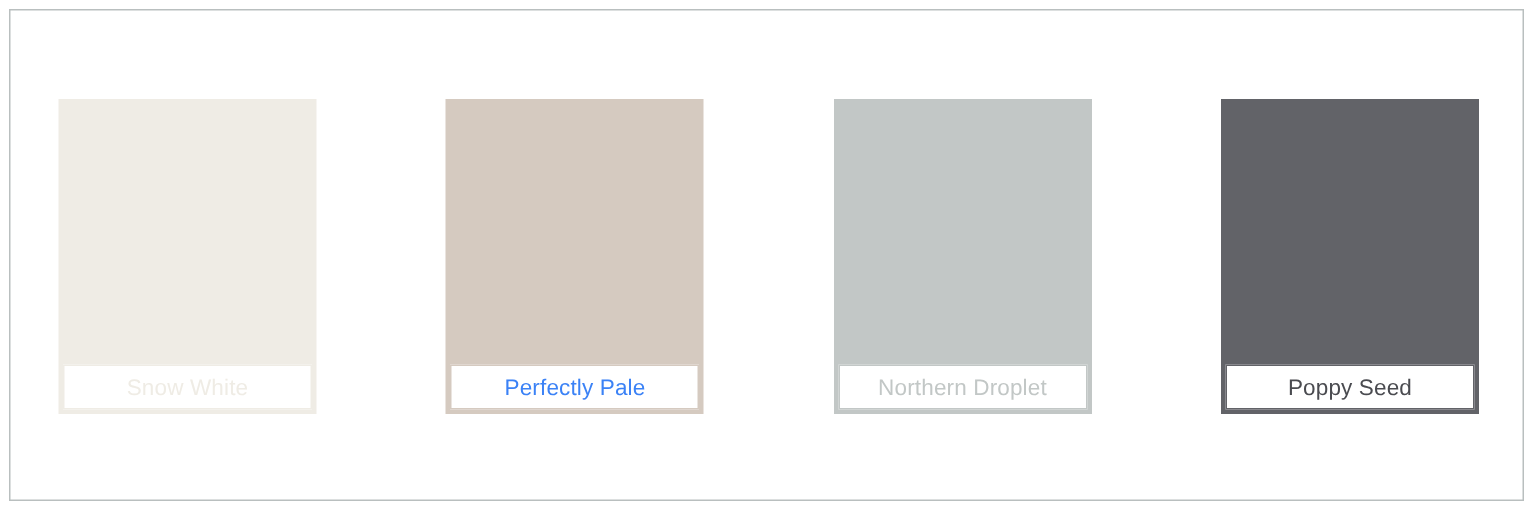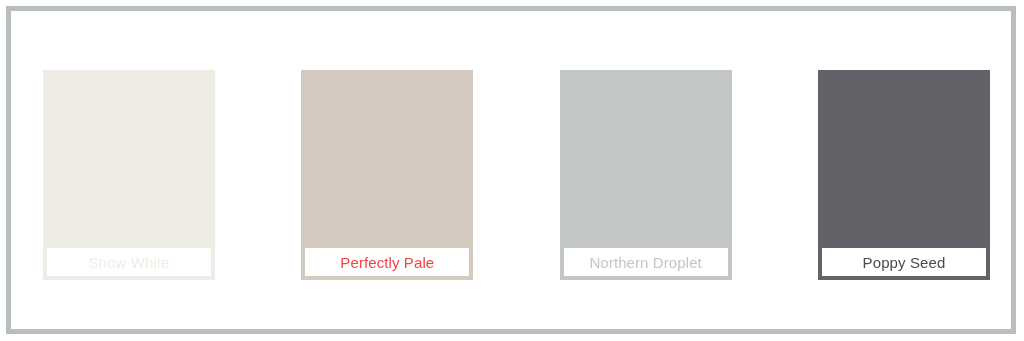--- a/index.html
+++ b/index.html
@@ -14,21 +14,21 @@
     overflow: hidden;
   }
 
   #palette-frame {
     position: absolute;
     left: 6px;
     top: 6px;
     width: 1010px;
     height: 328px;
     box-sizing: border-box;
-    border: 5px solid #be185d;
+    border: 1px solid #be185d;
     background: #ffffff;
   }
 
   #swatch-row {
     position: absolute;
     left: 32px;
     top: 59px;
     width: 947px;
     height: 210px;
     display: flex;
@@ -74,21 +74,21 @@
   <div id="swatch-row">
 
     <div class="swatch" style="background: rgb(239, 236, 229);">
       <div class="swatch-label-box" style="color: rgb(239, 236, 229);">
         <span class="swatch-label-text" style="color: rgb(239, 236, 229);">Snow White</span>
       </div>
     </div>
 
     <div class="swatch" style="background: rgb(213, 202, 192);">
       <div class="swatch-label-box" style="color: rgb(213, 202, 192);">
-        <span class="swatch-label-text" style="color: #ef4444; text-align: center;">Perfectly Pale</span>
+        <span class="swatch-label-text" style="color: #3b82f6; text-align: center;">Perfectly Pale</span>
       </div>
     </div>
 
 
     <div class="swatch" style="background: rgb(194, 199, 198);">
       <div class="swatch-label-box" style="color: rgb(194, 199, 198);">
         <span class="swatch-label-text" style="color: rgb(194, 199, 198);">Northern Droplet</span>
       </div>
     </div>
 

